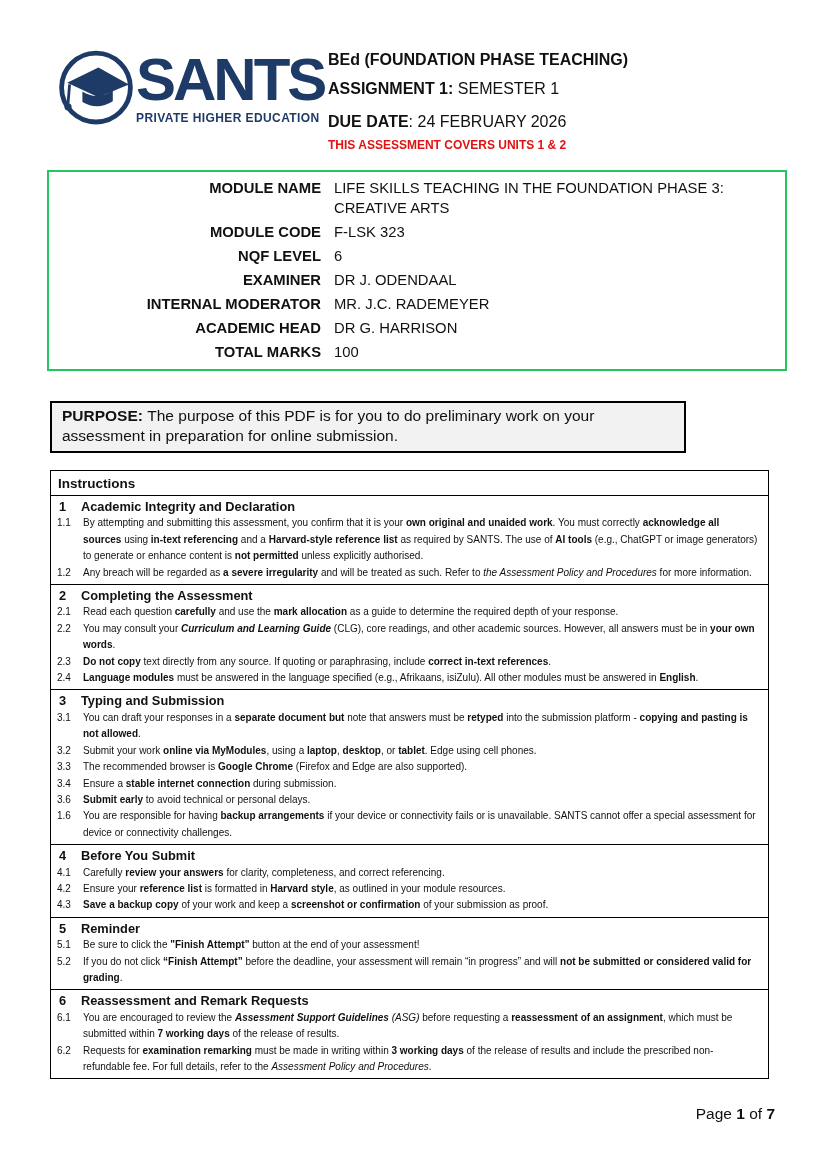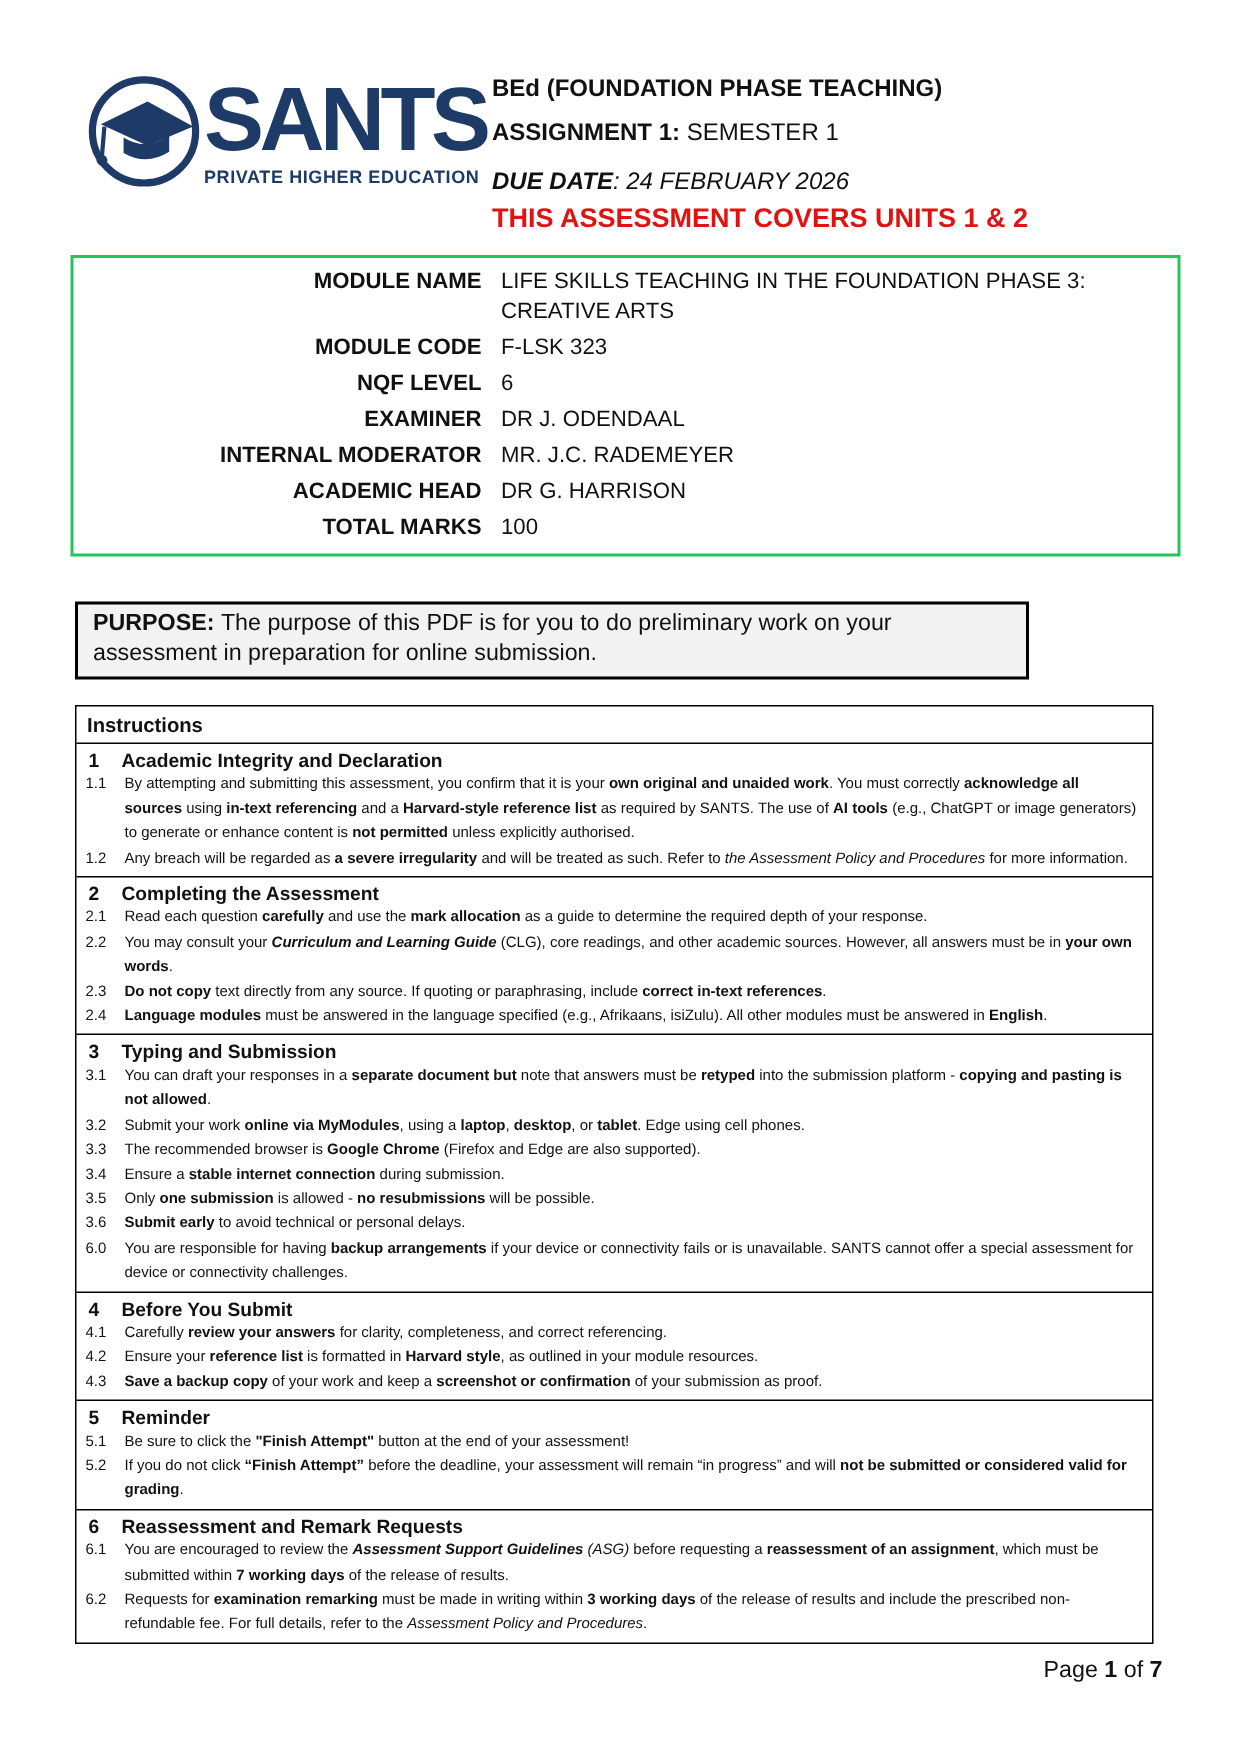--- a/index.html
+++ b/index.html
@@ -19,22 +19,22 @@
   .header{display:flex;align-items:flex-start;padding:46px 30px 0 56px;}
   .logo{display:flex;align-items:flex-start;width:266px;flex:0 0 auto;}
   .logo-icon{width:80px;height:80px;display:block;flex:0 0 auto;}
   .logo-icon svg{width:80px;height:80px;display:block;}
   .logo-text{display:flex;flex-direction:column;margin-left:0px;margin-top:6px;}
   .logo-name{font-weight:bold;color:var(--navy);font-size:60px;line-height:56px;letter-spacing:-3px;}
   .logo-tagline{font-weight:bold;color:var(--navy);font-size:12px;letter-spacing:0.4px;margin-top:3px;white-space:nowrap;}
   .header-info{margin-left:6px;padding-top:4px;font-size:16px;line-height:20px;}
   .h-programme{font-weight:bold;}
   .h-line{margin-top:9px;}
-  .h-due{margin-top:13px;font-style:italic;}
-  .h-banner{margin-top:3px;font-weight:bold;color:var(--red);font-size:18px;}
+  .h-due{margin-top:13px;}
+  .h-banner{margin-top:3px;font-weight:bold;color:var(--red);font-size:12px;}
   
   .module-table{
     margin:15px 0 0 47px;width:740px;border:2px solid #22c55e;
     padding:4px 0 5px 0;
   }
   .m-row{display:grid;grid-template-columns:272px 1fr;column-gap:13px;
     font-size:14.8px;line-height:20px;padding:2px 0;}
   .m-label{text-align:right;font-weight:bold;}
   .m-value{padding-right:10px;}
   
@@ -175,29 +175,25 @@
           </div>
           <div class="i-item">
             <span class="i-num">3.3</span>
             <div class="i-text"><span>The recommended browser is </span><span class="run-b">Google Chrome</span><span> (Firefox and Edge are also supported).</span></div>
           </div>
           <div class="i-item">
             <span class="i-num">3.4</span>
             <div class="i-text"><span>Ensure a </span><span class="run-b">stable internet connection</span><span> during submission.</span></div>
           </div>
           <div class="i-item">
-            <span class="i-num">3.5</span>
-            <div class="i-text"><span>Only </span><span class="run-b">one submission</span><span> is allowed - </span><span class="run-b">no resubmissions</span><span> will be possible.</span></div>
-          </div>
-          <div class="i-item">
             <span class="i-num">3.6</span>
             <div class="i-text"><span class="run-b">Submit early</span><span> to avoid technical or personal delays.</span></div>
           </div>
           <div class="i-item">
-            <span class="i-num">6.0</span>
+            <span class="i-num">1.6</span>
             <div class="i-text"><span>You are responsible for having </span><span class="run-b">backup arrangements</span><span> if your device or connectivity fails or is unavailable. SANTS cannot offer a special assessment for device or connectivity challenges.</span></div>
           </div>
         </div>
         <div class="i-section">
           <div class="i-head">
             <span>4</span>
             <span>Before You Submit</span>
           </div>
           <div class="i-item">
             <span class="i-num">4.1</span>

